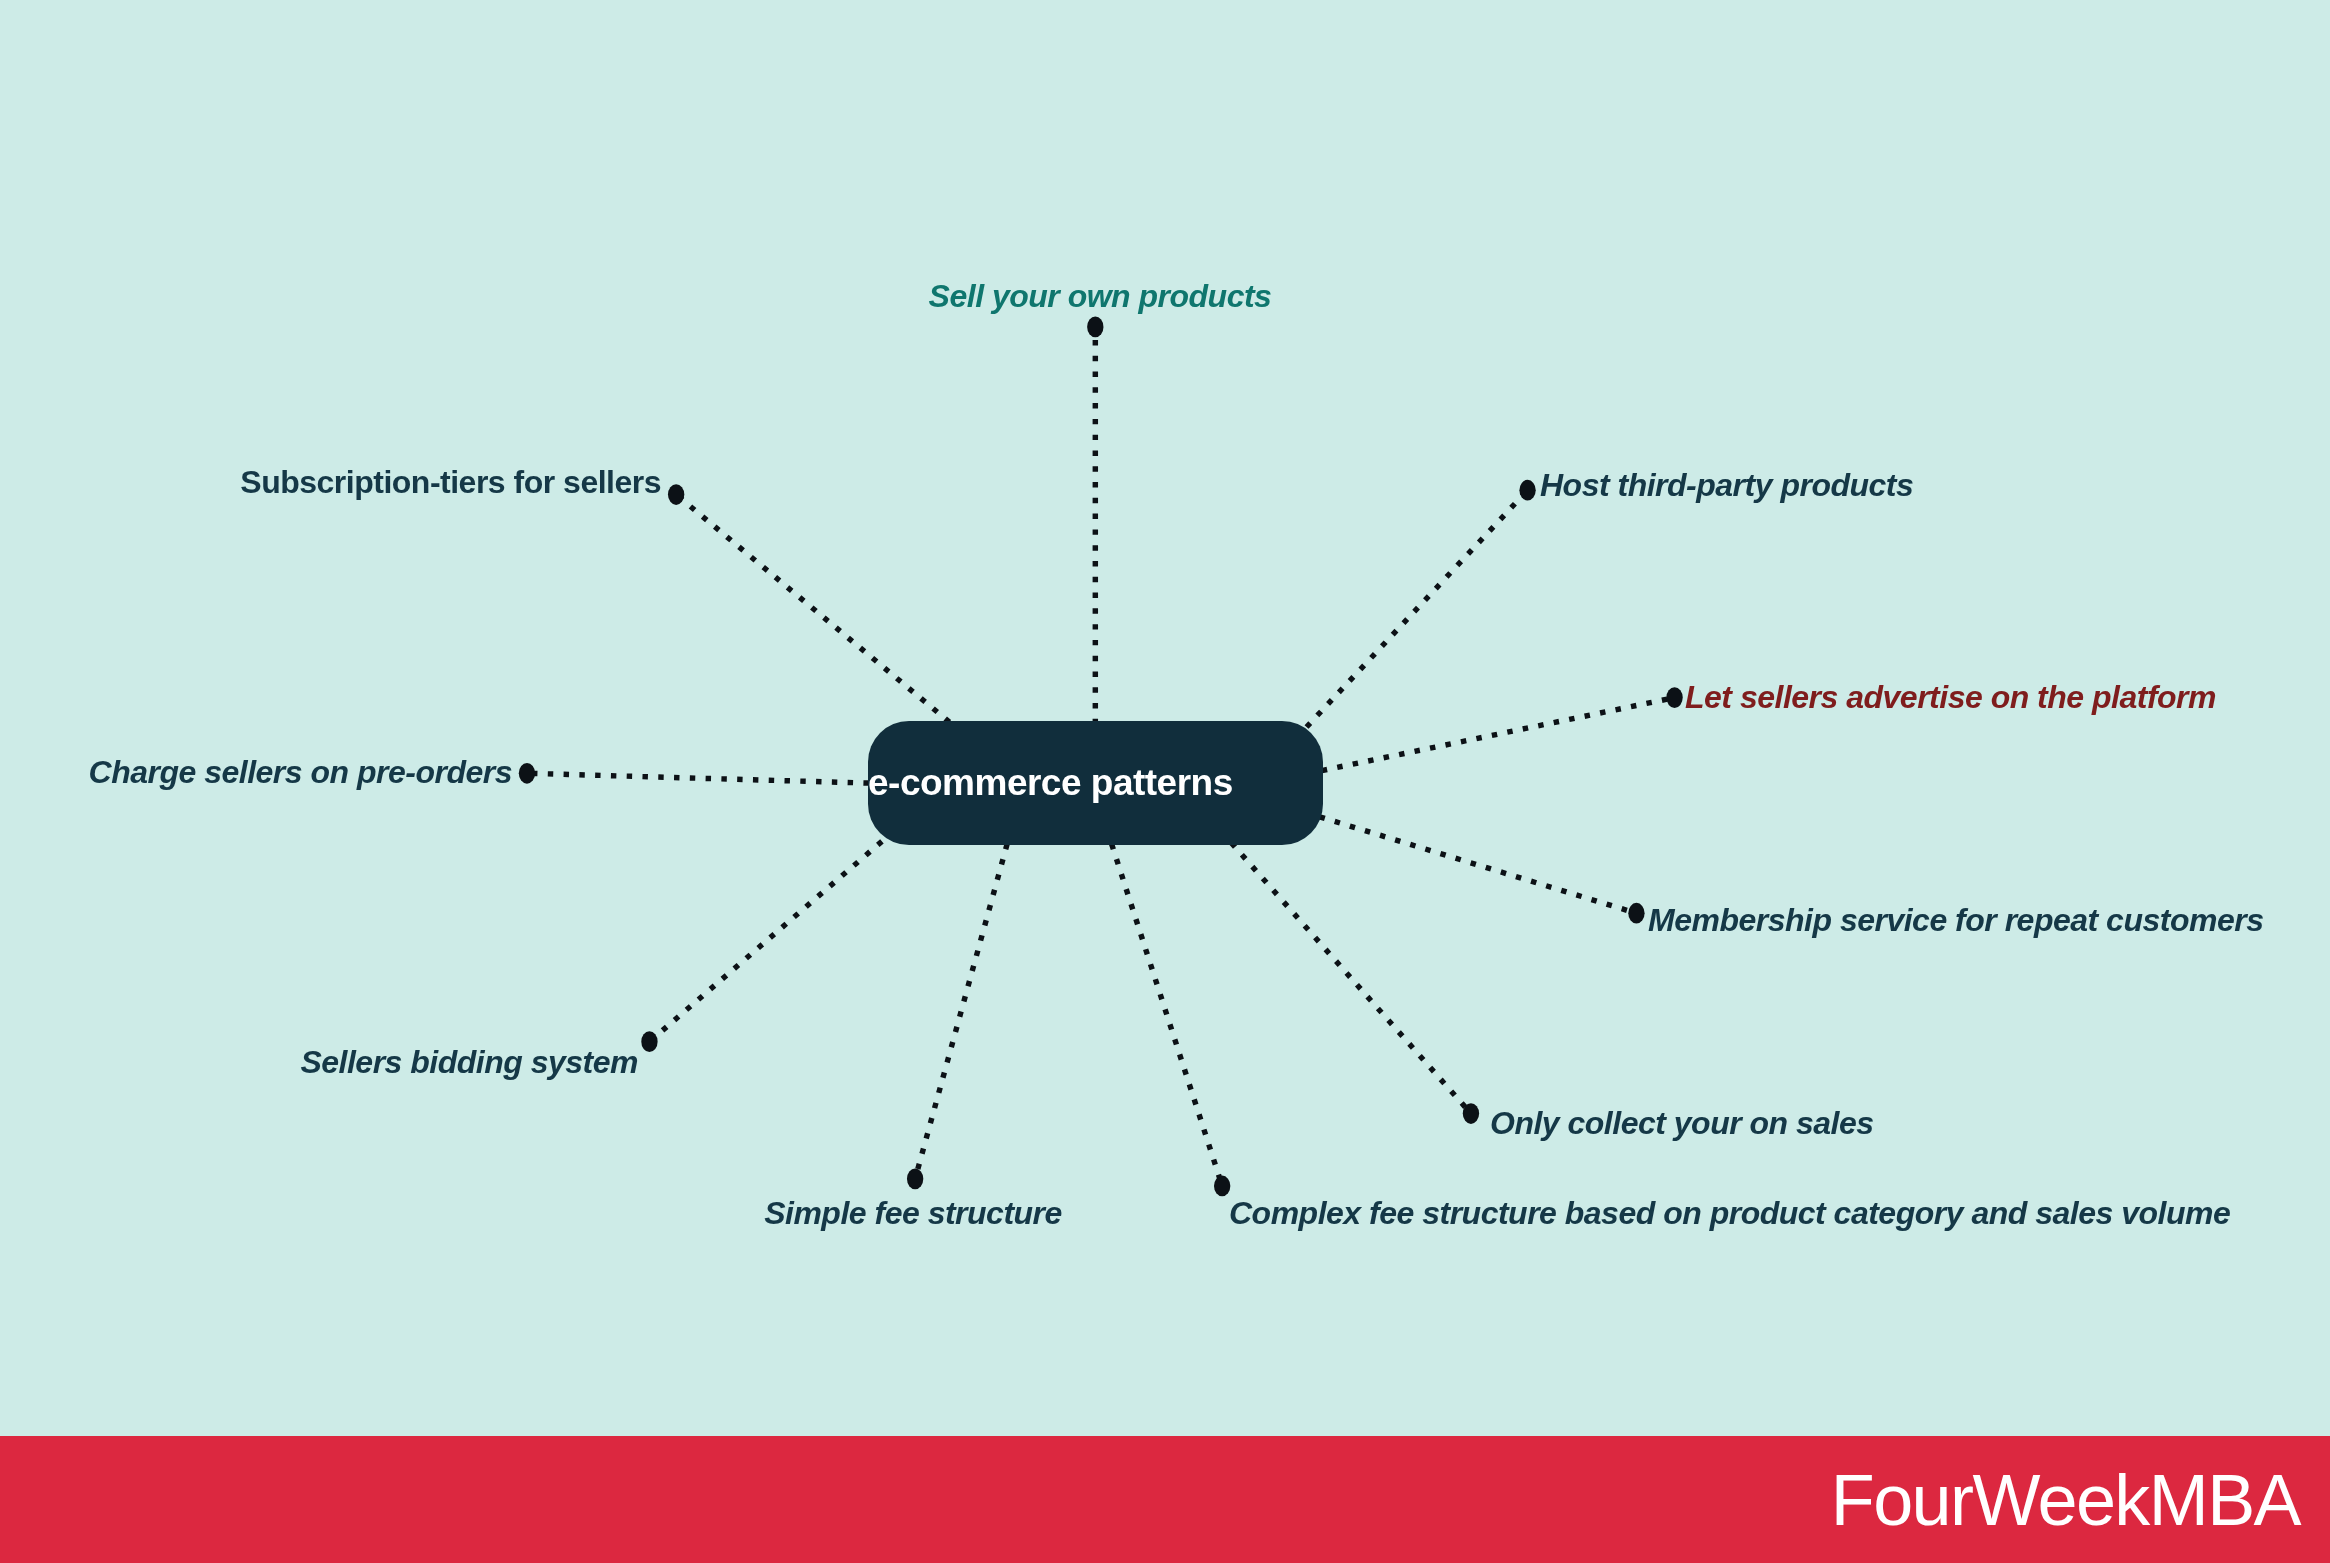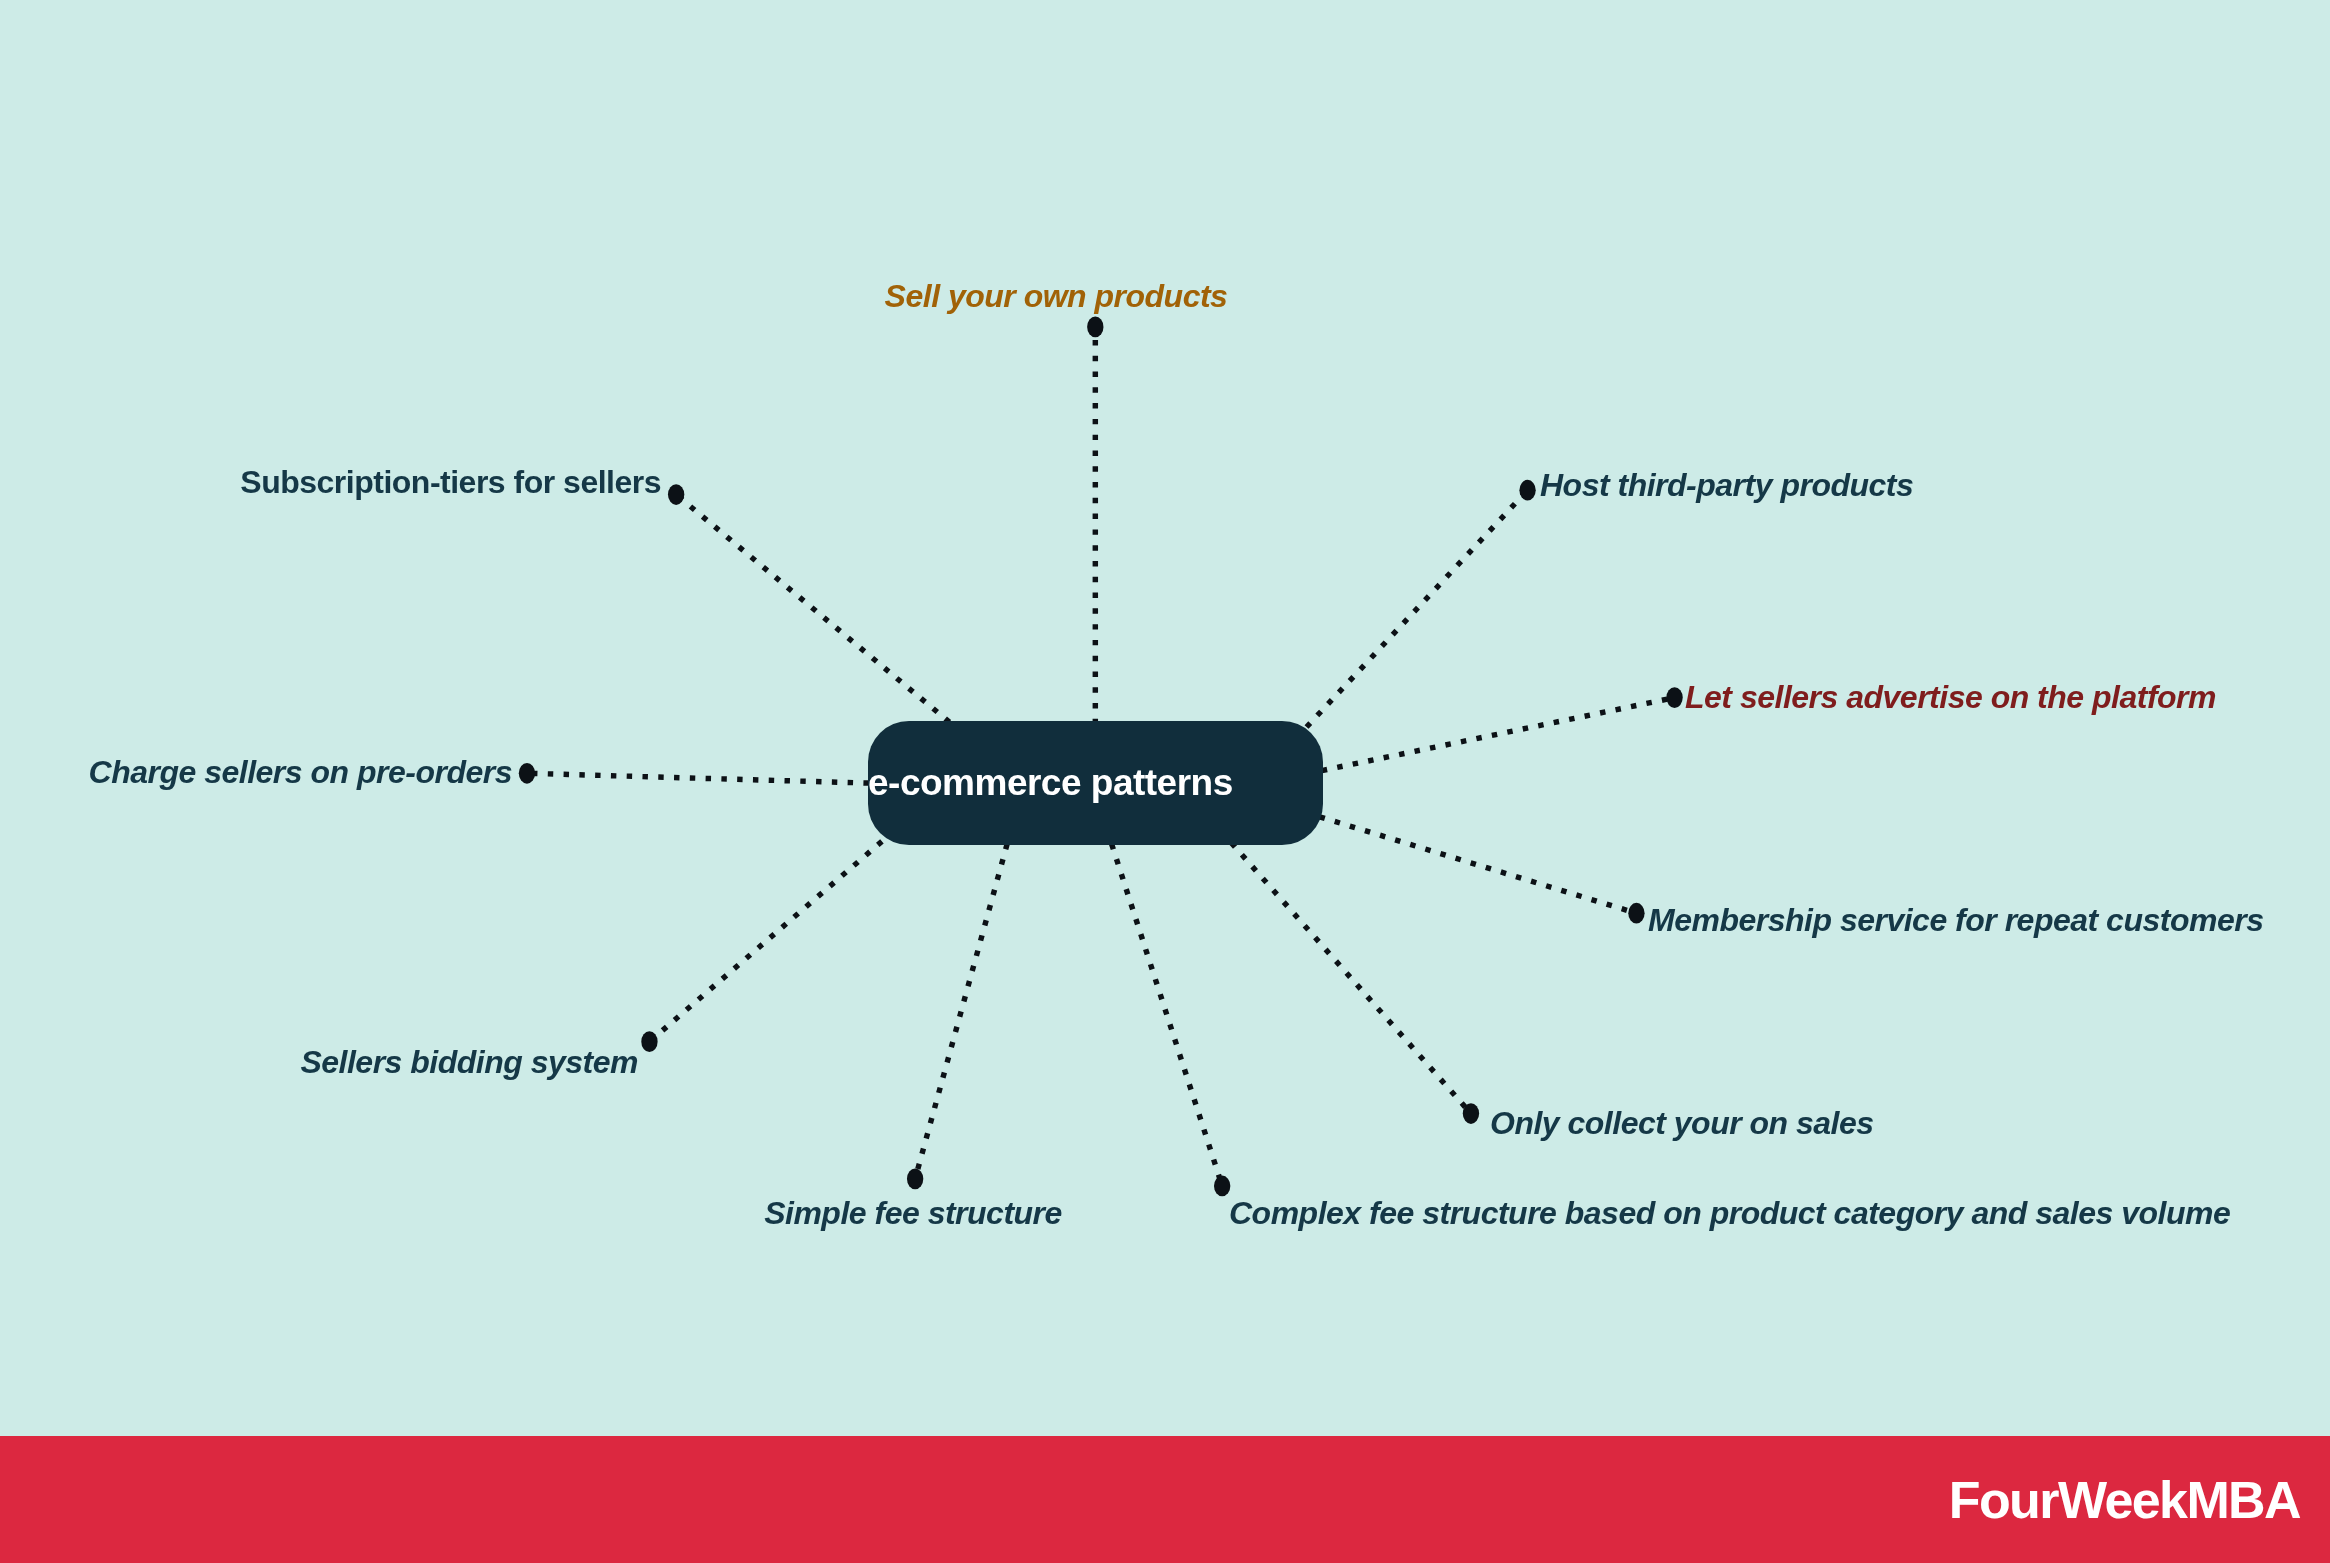--- a/index.html
+++ b/index.html
@@ -40,22 +40,22 @@
     transform:translateY(-50%);
   }
   .spoke-label.upright{font-style:normal;}
   .spoke-label.centered{transform:translate(-50%,-50%);}
   #footer-bar{
     position:absolute;left:0;bottom:0;width:100%;height:128px;
     z-index:5;
     display:flex;align-items:center;justify-content:flex-end;
   }
   #brand-logo{
-    font-weight:700;
-    font-size:52px;
+    font-weight:400;
+    font-size:72px;
     letter-spacing:-1.6px;
     margin-right:30px;
     white-space:nowrap;
   }
 </style>
 </head>
 <body>
 
 <div id="canvas" style="background: rgb(205, 235, 231);">
 
@@ -81,21 +81,21 @@
       <ellipse cx="968" cy="1420" rx="15" ry="19" fill="#0c1116"></ellipse>
       <line x1="1744" y1="1326" x2="1242" y2="908" stroke="#0c1116" stroke-width="10" stroke-dasharray="10 19"></line>
       <ellipse cx="1242" cy="908" rx="15" ry="19" fill="#0c1116"></ellipse>
     </svg>
 
   <div id="center-node" style="left: 868px; top: 721px; width: 455px; height: 124px; background: rgb(17, 46, 60);">
     <span class="node-label" style="color: rgb(255, 255, 255);">e-commerce patterns</span>
   </div>
 
   <div id="spoke-labels">
-      <div class="spoke-label centered" style="color: #a16207; left: 1056px; top: 296px;">Sell your own products</div>
+      <div class="spoke-label centered" style="color: #0f766e; left: 1100px; top: 296px;">Sell your own products</div>
       <div class="spoke-label" style="color: rgb(21, 56, 71); left: 1540px; top: 485px;">Host third-party products</div>
       <div class="spoke-label" style="color: #7f1d1d; left: 1685px; top: 697px;">Let sellers advertise on the platform</div>
       <div class="spoke-label" style="color: rgb(21, 56, 71); left: 1648px; top: 920px;">Membership service for repeat customers</div>
       <div class="spoke-label" style="color: rgb(21, 56, 71); left: 1490px; top: 1123px;">Only collect your on sales</div>
       <div class="spoke-label" style="color: rgb(21, 56, 71); left: 1229px; top: 1213px;">Complex fee structure based on product category and sales volume</div>
       <div class="spoke-label centered" style="color: rgb(21, 56, 71); left: 913px; top: 1213px;">Simple fee structure</div>
       <div class="spoke-label" style="color: rgb(21, 56, 71); right: 1692px; top: 1062px;">Sellers bidding system</div>
       <div class="spoke-label" style="color: rgb(21, 56, 71); right: 1818px; top: 772px;">Charge sellers on pre-orders</div>
       <div class="spoke-label upright" style="color: rgb(21, 56, 71); right: 1669px; top: 482px;">Subscription-tiers for sellers</div>
     </div>

